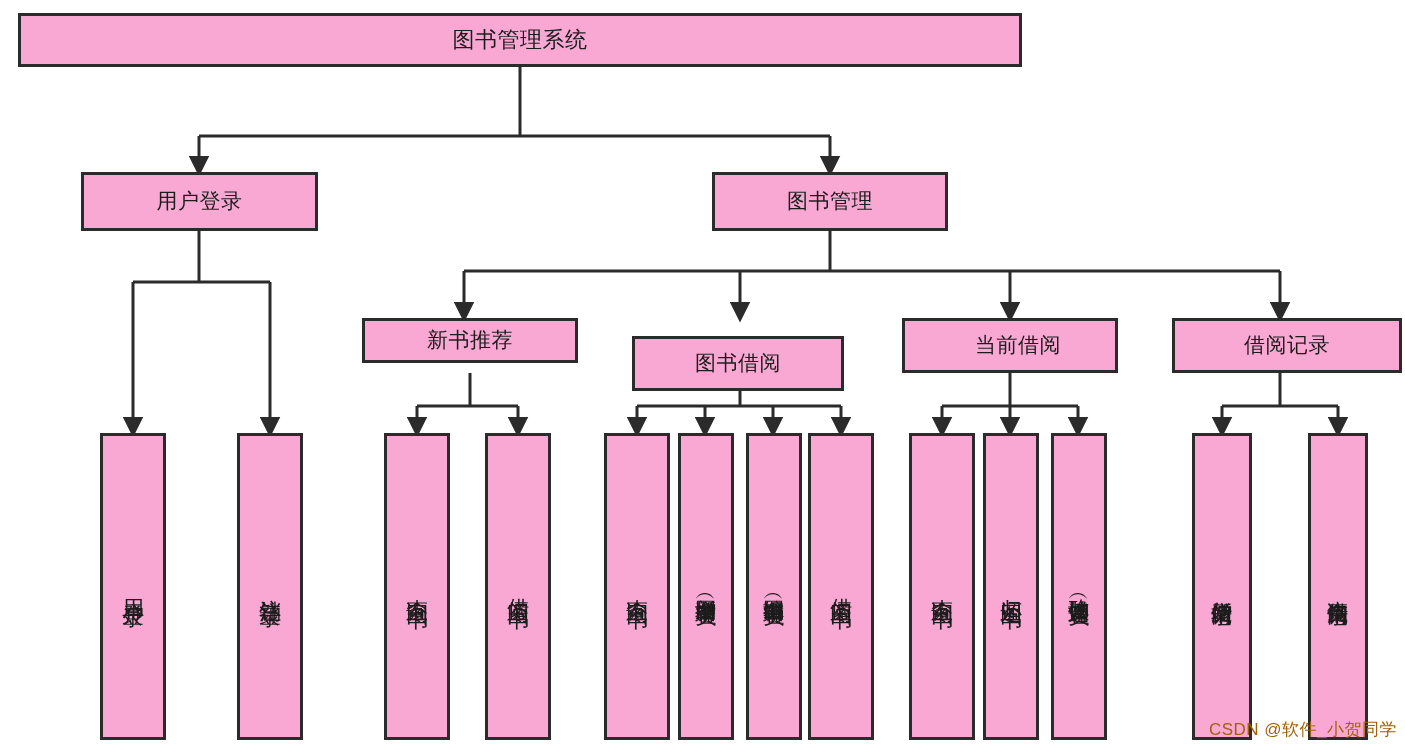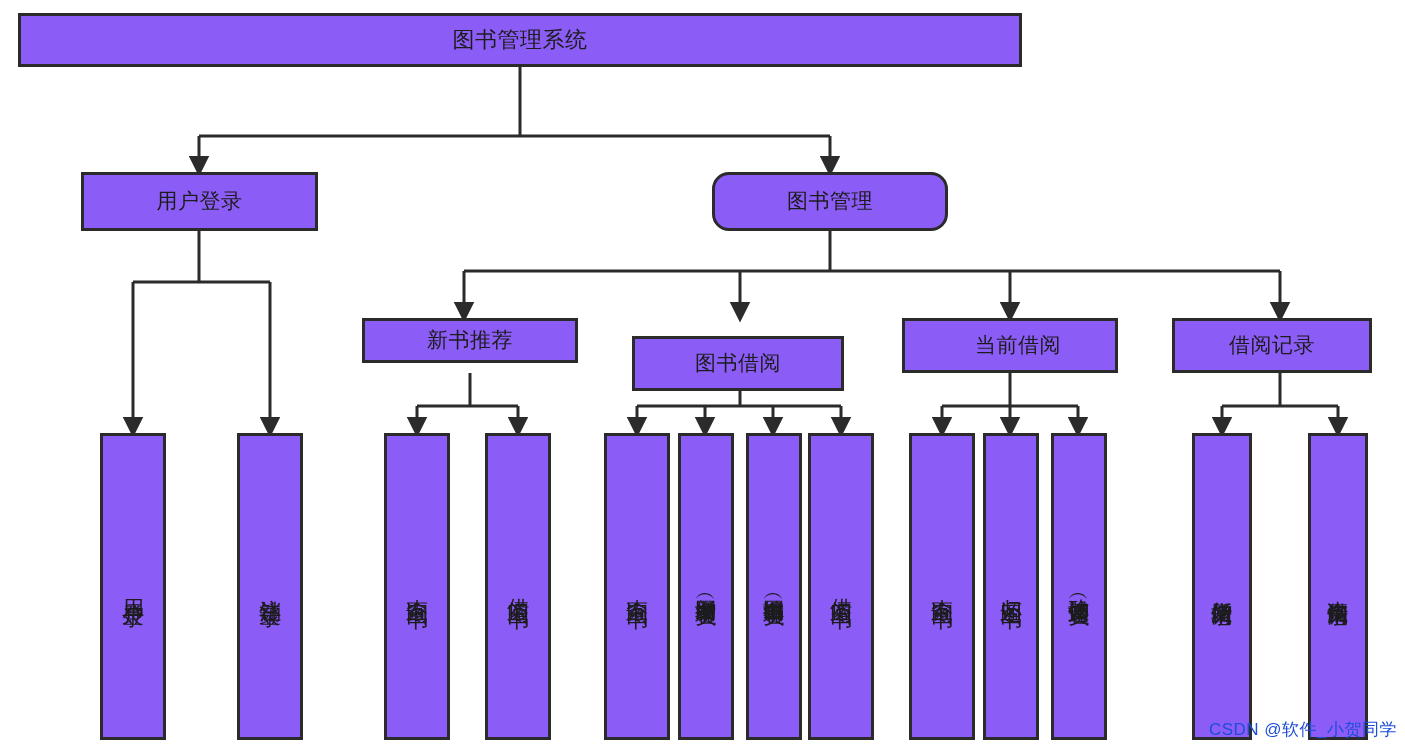--- a/index.html
+++ b/index.html
@@ -22,21 +22,21 @@
     position: absolute;
     left: 0;
     top: 0;
     width: 1405px;
     height: 747px;
     pointer-events: none;
   }
   .node {
     position: absolute;
     box-sizing: border-box;
-    background: #8b5cf6;
+    background: #f9a8d4;
     border: 3px solid #2b2b2b;
     display: flex;
     align-items: center;
     justify-content: center;
     z-index: 2;
     text-align: right;
   }
   .node .lbl {
     font-size: 21px;
     line-height: 1.25;
@@ -62,21 +62,21 @@
     font-size: 21px;
   }
   .node.root .lbl {
     font-size: 22px;
   }
   .watermark {
     position: absolute;
     right: 8px;
     bottom: 6px;
     font-size: 17px;
-    color: #1d4ed8;
+    color: #a16207;
     z-index: 5;
     white-space: nowrap;
     letter-spacing: 0.5px;
   }
 </style>
 </head>
 <body>
 
 <div id="canvas">
 
@@ -130,34 +130,34 @@
     </g>
   </svg>
 
   <div class="node root" style="left:18px; top:13px; width:1004px; height:54px;">
     <span class="lbl">图书管理系统</span>
   </div>
 
   <div class="node" style="left:81px; top:172px; width:237px; height:59px;">
     <span class="lbl">用户登录</span>
   </div>
-  <div class="node" style="left:712px; top:172px; width:236px; height:59px;border-radius:17px;">
+  <div class="node" style="left:712px; top:172px; width:236px; height:59px;">
     <span class="lbl">图书管理</span>
   </div>
 
   <div class="node" style="left:362px; top:318px; width:216px; height:45px;">
     <span class="lbl">新书推荐</span>
   </div>
   <div class="node" style="left:632px; top:336px; width:212px; height:55px;">
     <span class="lbl">图书借阅</span>
   </div>
   <div class="node" style="left:902px; top:318px; width:216px; height:55px;padding-left:16px;">
     <span class="lbl">当前借阅</span>
   </div>
-  <div class="node" style="left:1172px; top:318px; width:200px; height:55px;">
+  <div class="node" style="left:1172px; top:318px; width:230px; height:55px;">
     <span class="lbl">借阅记录</span>
   </div>
 
   <div class="node vert" style="left:100px; top:433px; width:66px; height:307px;">
     <span class="lbl">用户登录</span>
   </div>
   <div class="node vert" style="left:237px; top:433px; width:66px; height:307px;">
     <span class="lbl">注销登录</span>
   </div>
 

